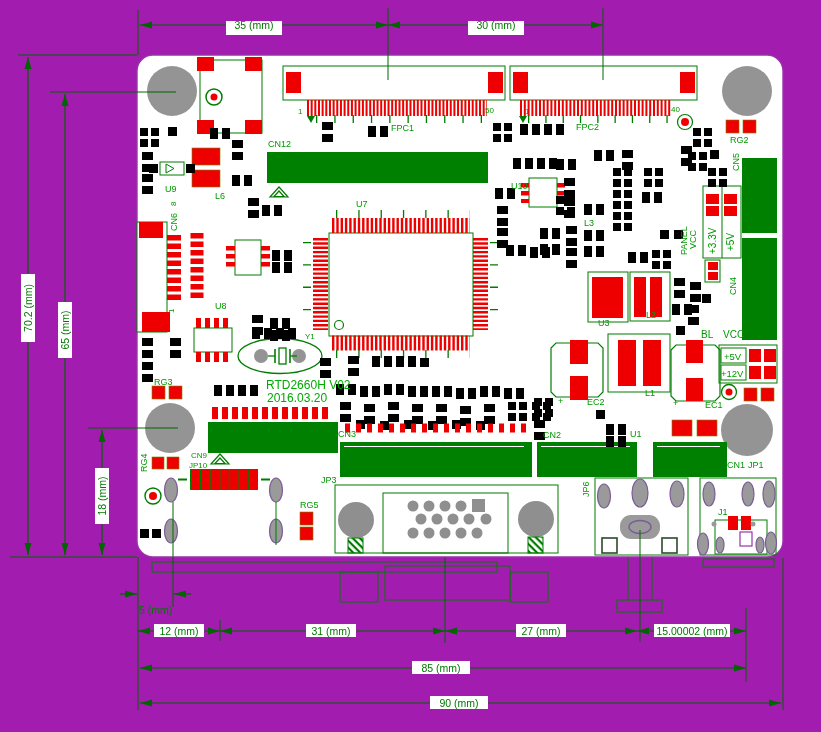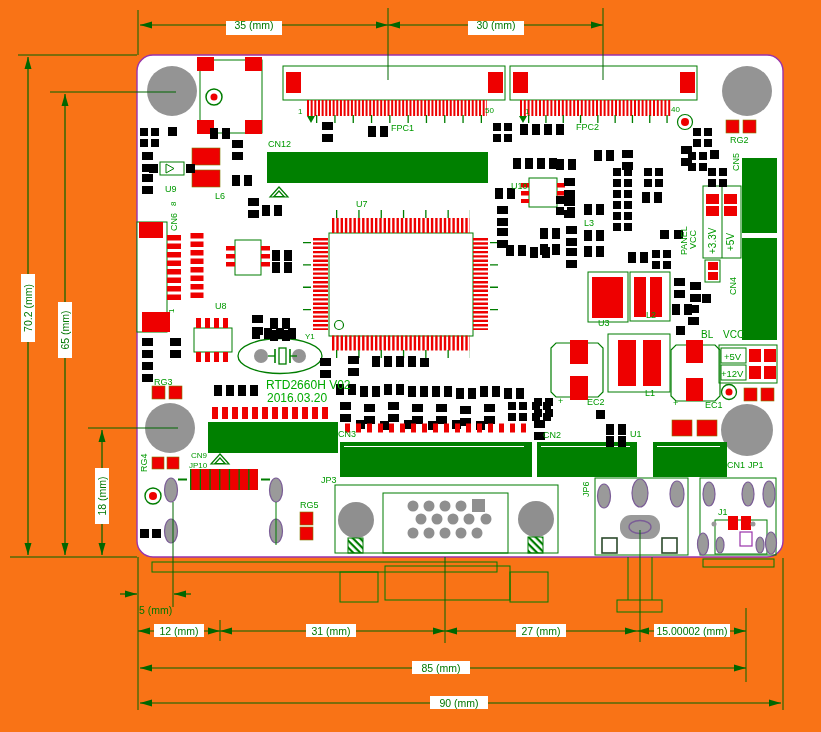--- a/index.html
+++ b/index.html
@@ -1,16 +1,16 @@
 <!DOCTYPE html>
 <html><head>
 <meta charset="utf-8">
 <style>
   html,body{margin:0;padding:0;background:#ffffff;}
-  .stage{position:relative;width:821px;height:732px;background:#f97316;overflow:hidden;text-decoration:underline;}
+  .stage{position:relative;width:821px;height:732px;background:#a21caf;overflow:hidden;text-decoration:underline;}
   svg{display:block;}
   text{font-family:"Liberation Sans","DejaVu Sans",sans-serif;}
   .dim-line{stroke:#006600;stroke-width:1.2;fill:none;}
   .ext-line{stroke:#006600;stroke-width:1;fill:none;}
   .dim-text{fill:#007700;font-size:10.5px;}
   .silk{fill:#009900;font-size:9px;}
   .silk-sm{fill:#009900;font-size:8px;}
   .silk-big{fill:#00aa00;font-size:12px;}
   .ko{fill:#ffffff;}
   .board{fill:#ffffff;stroke:#9933aa;stroke-width:1.4;}

